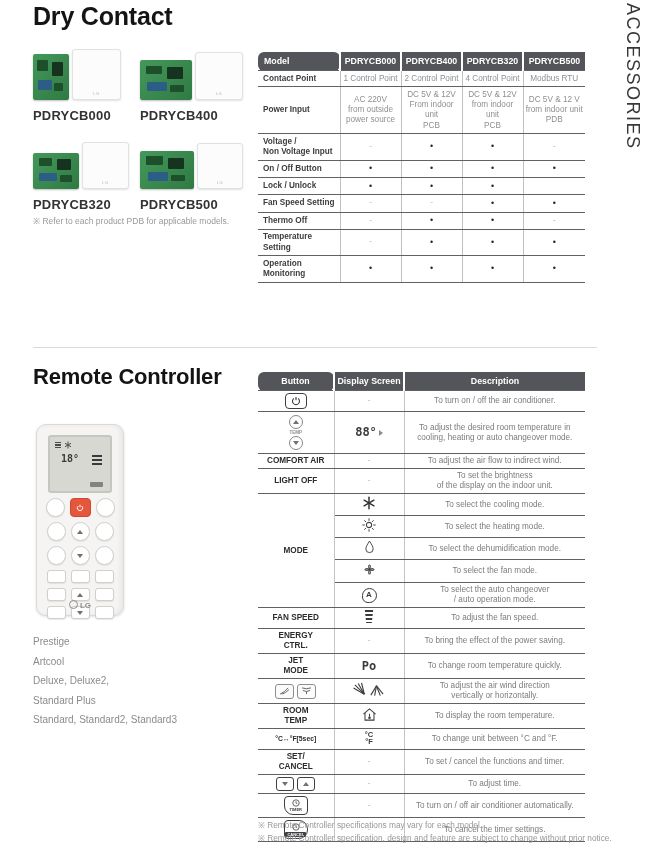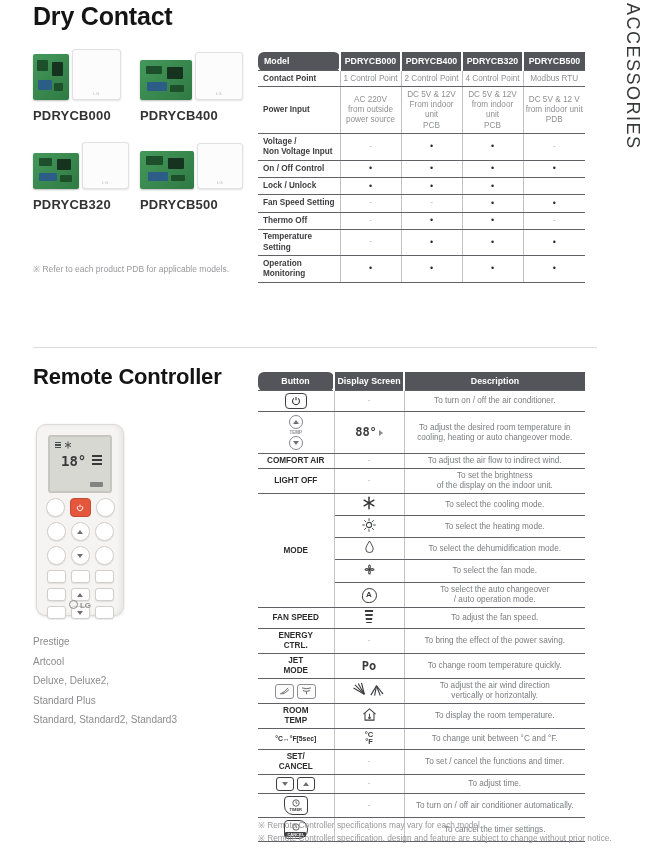--- a/index.html
+++ b/index.html
@@ -18,21 +18,21 @@
   .divider{position:absolute;left:33px;top:347px;width:564px;height:1px;background:#dadada;}
   
   .products{position:absolute;left:33px;top:48px;width:215px;display:grid;grid-template-columns:105px 105px;column-gap:2px;row-gap:14px;}
   .product{display:flex;flex-direction:column;}
   .imgs{display:flex;align-items:flex-end;gap:3px;height:52px;}
   .pcb{position:relative;border-radius:2px;background:linear-gradient(135deg,#44985a,#2f7a44);box-shadow:0 1px 2px rgba(0,0,0,.25);}
   .pcb i{position:absolute;display:block;border-radius:1px;}
   .wbox{position:relative;background:#fcfcfc;border:1px solid #e1e1e1;border-radius:3px;box-shadow:0 1px 2px rgba(0,0,0,.12);}
   .wbox .lg-mark{position:absolute;bottom:3px;left:50%;transform:translateX(-50%);font-size:4px;color:#b4b4b4;letter-spacing:0.5px;}
   .plabel{margin-top:8px;font-size:13px;font-weight:bold;color:#333;letter-spacing:0.2px;}
-  .note1{position:absolute;left:33px;top:215px;font-size:8.5px;color:#98989b;margin-top:48px;}
+  .note1{position:absolute;left:33px;top:215px;font-size:8.5px;color:#98989b;}
   
   table{border-collapse:collapse;table-layout:fixed;}
   th{background:#54555a;color:#fff;font-size:8.8px;font-weight:bold;padding:4px 2px;border-left:2px solid #fff;}
   th:first-child{border-left:none;border-radius:6px;}
   .dash{color:#bcbcbe;}
   .bullet{color:#29292b;font-size:9px;}
   
   .t1{position:absolute;left:258px;top:52px;width:327px;}
   .t1 th:first-child{text-align:left;padding-left:6px;}
   .t1 td{
@@ -70,21 +70,21 @@
   .timer-btn.on{border-radius:4px 4px 4px 9px;}
   .timer-btn.cancel{border-radius:4px 9px 9px 4px;}
   .micro{font-size:4px;color:#3f3f42;line-height:4px;}
   .micro-dark{font-size:4px;color:#fff;background:#3f3f42;padding:0 2px;border-radius:1px;line-height:5px;}
   .notes{position:absolute;left:258px;top:819px;font-size:8.3px;color:#97979a;line-height:13px;}
   
   .remote-device{position:absolute;left:36px;top:424px;width:86px;height:190px;background:#f5f4f2;border:1px solid #dcdad7;border-radius:10px;box-shadow:inset -3px 0 4px rgba(0,0,0,.05),0 1px 3px rgba(0,0,0,.12);}
   .rc-lcd{position:relative;margin:10px auto 0;width:60px;height:54px;background:#d8d8d2;border:2px solid #c6c6c0;border-radius:3px;}
   .rc-ic{position:absolute;top:4px;left:5px;display:flex;gap:3px;align-items:center;}
   .rc-ic-bars{display:inline-block;width:6px;height:6px;background:repeating-linear-gradient(to bottom,#4a4b4e 0 1.2px,transparent 1.2px 2.4px);}
-  .rc-temp{position:absolute;left:11px;top:16px;font-family:"DejaVu Sans Mono",monospace;font-size:14px;font-weight:bold;color:#3a3a3c;}
+  .rc-temp{position:absolute;left:11px;top:16px;font-family:"DejaVu Sans Mono",monospace;font-size:10px;font-weight:bold;color:#3a3a3c;}
   .rc-bars{position:absolute;right:8px;top:18px;width:10px;height:12px;background:repeating-linear-gradient(to bottom,#3a3a3c 0 2px,transparent 2px 4px);}
   .rc-clock{position:absolute;right:7px;bottom:4px;width:13px;height:5px;background:#83837f;border-radius:1px;}
   .rc-row{display:flex;justify-content:center;gap:5px;margin-top:5px;}
   .rc-cbtn{display:inline-flex;align-items:center;justify-content:center;width:17px;height:17px;border-radius:50%;background:#fff;border:1px solid #d1cfcb;box-shadow:0 1px 1px rgba(0,0,0,.08);}
   .rc-power{display:inline-flex;align-items:center;justify-content:center;width:19px;height:17px;border-radius:4px;background:#e4573d;border:1px solid #c94a33;}
   .rc-sbtn{display:inline-flex;align-items:center;justify-content:center;width:17px;height:11px;border-radius:3px;background:#fff;border:1px solid #d1cfcb;box-shadow:0 1px 1px rgba(0,0,0,.08);}
   .rc-logo{position:absolute;bottom:5px;width:100%;text-align:center;font-size:8px;font-weight:bold;color:#8f8f92;}
   .rc-logo-circle{display:inline-block;width:7px;height:7px;border:1px solid #8f8f92;border-radius:50%;vertical-align:-1px;margin-right:2px;}
   
   .models{position:absolute;left:33px;top:632px;font-size:10px;color:#8b8b8e;line-height:19.5px;}
@@ -196,21 +196,21 @@
       </tr>
       <tr>
         <td class="feat">Voltage /
 Non Voltage Input</td>
         <td class="val"><span class="dash">-</span></td>
         <td class="val"><span class="bullet">•</span></td>
         <td class="val"><span class="bullet">•</span></td>
         <td class="val"><span class="dash">-</span></td>
       </tr>
       <tr>
-        <td class="feat">On / Off Control</td>
+        <td class="feat">On / Off Button</td>
         <td class="val"><span class="bullet">•</span></td>
         <td class="val"><span class="bullet">•</span></td>
         <td class="val"><span class="bullet">•</span></td>
         <td class="val"><span class="bullet">•</span></td>
       </tr>
       <tr>
         <td class="feat">Lock / Unlock</td>
         <td class="val"><span class="bullet">•</span></td>
         <td class="val"><span class="bullet">•</span></td>
         <td class="val"><span class="bullet">•</span></td>

